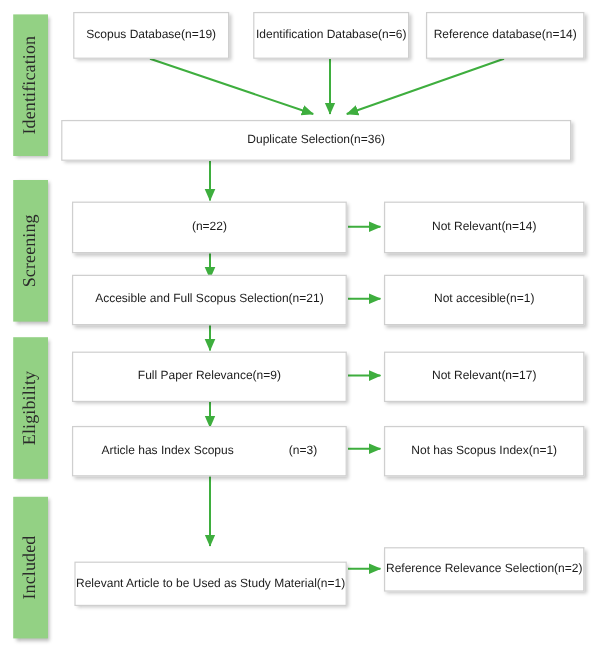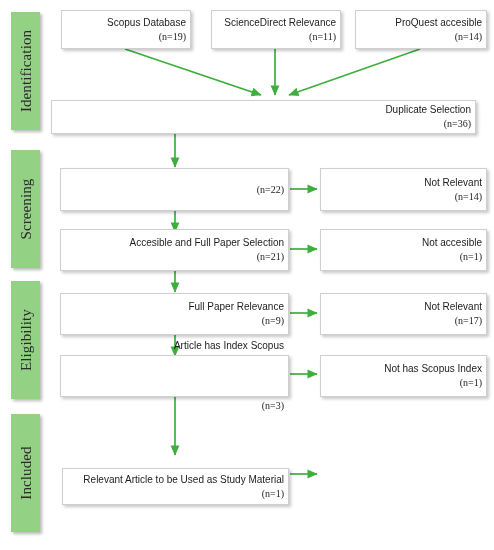--- a/index.html
+++ b/index.html
@@ -41,36 +41,36 @@
     font-size: 15px;
     color: #2a2a2a;
     letter-spacing: 0.1px;
   }
   .flow-box {
     position: absolute;
     background: #ffffff;
     border: 1px solid #cfcfcf;
     box-shadow: 2px 2px 3px rgba(0,0,0,0.22);
     display: flex;
-    flex-direction: column;
-    align-items: flex-end;
+    flex-direction: row;
+    align-items: center;
     justify-content: center;
     box-sizing: border-box;
     padding: 2px 4px;
   }
   .flow-box-title {
     font-family: "Liberation Sans", sans-serif;
     font-size: 10px;
     color: #1c1c1c;
     text-align: center;
     line-height: 14px;
     white-space: nowrap;
   }
   .flow-box-count {
-    font-family: Liberation Serif, serif;
+    font-family: Liberation Sans, sans-serif;
     font-size: 10px;
     color: #1c1c1c;
     text-align: center;
     line-height: 14px;
     white-space: nowrap;
   }
 </style>
 </head>
 <body>
 
@@ -123,45 +123,45 @@
   <div class="stage-bar" style="left:11px; top:414px; width:29px; height:118px;">
     <span class="stage-bar-label">Included</span>
   </div>
 
   <div class="flow-box" style="left:61px; top:10px; width:130px; height:39px;">
     <span class="flow-box-title">Scopus Database</span>
     <span class="flow-box-count">(n=19)</span>
   </div>
 
   <div class="flow-box" style="left:211px; top:10px; width:130px; height:39px;">
-    <span class="flow-box-title">ScienceDirect Relevance</span>
-    <span class="flow-box-count">(n=11)</span>
+    <span class="flow-box-title">Identification Database</span>
+    <span class="flow-box-count">(n=6)</span>
   </div>
 
   <div class="flow-box" style="left:355px; top:10px; width:132px; height:39px;">
-    <span class="flow-box-title">ProQuest accesible</span>
+    <span class="flow-box-title">Reference database</span>
     <span class="flow-box-count">(n=14)</span>
   </div>
 
   <div class="flow-box" style="left:51px; top:100px; width:425px; height:34px;">
     <span class="flow-box-title">Duplicate Selection</span>
     <span class="flow-box-count">(n=36)</span>
   </div>
 
   <div class="flow-box" style="left:60px; top:168px; width:229px; height:43px;">
     <span class="flow-box-count">(n=22)</span>
   </div>
 
   <div class="flow-box" style="left:320px; top:168px; width:167px; height:43px;">
     <span class="flow-box-title">Not Relevant</span>
     <span class="flow-box-count">(n=14)</span>
   </div>
 
   <div class="flow-box" style="left:60px; top:229px; width:229px; height:42px;">
-    <span class="flow-box-title">Accesible and Full Paper Selection</span>
+    <span class="flow-box-title">Accesible and Full Scopus Selection</span>
     <span class="flow-box-count">(n=21)</span>
   </div>
 
   <div class="flow-box" style="left:320px; top:229px; width:167px; height:42px;">
     <span class="flow-box-title">Not accesible</span>
     <span class="flow-box-count">(n=1)</span>
   </div>
 
   <div class="flow-box" style="left:60px; top:293px; width:229px; height:42px;">
     <span class="flow-box-title">Full Paper Relevance</span>
@@ -181,14 +181,18 @@
   <div class="flow-box" style="left:320px; top:355px; width:167px; height:42px;">
     <span class="flow-box-title">Not has Scopus Index</span>
     <span class="flow-box-count">(n=1)</span>
   </div>
 
   <div class="flow-box" style="left:62px; top:456px; width:227px; height:37px;margin-top:12px;">
     <span class="flow-box-title">Relevant Article to be Used as Study Material</span>
     <span class="flow-box-count">(n=1)</span>
   </div>
 
+  <div class="flow-box" style="left:320px; top:456px; width:167px; height:37px;">
+    <span class="flow-box-title">Reference Relevance Selection</span>
+    <span class="flow-box-count">(n=2)</span>
+  </div>
 
 </div>
 
 </body></html>

